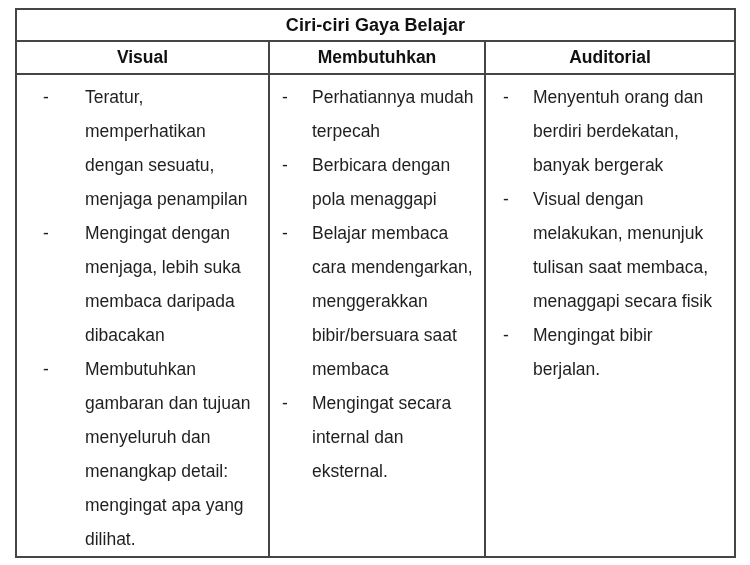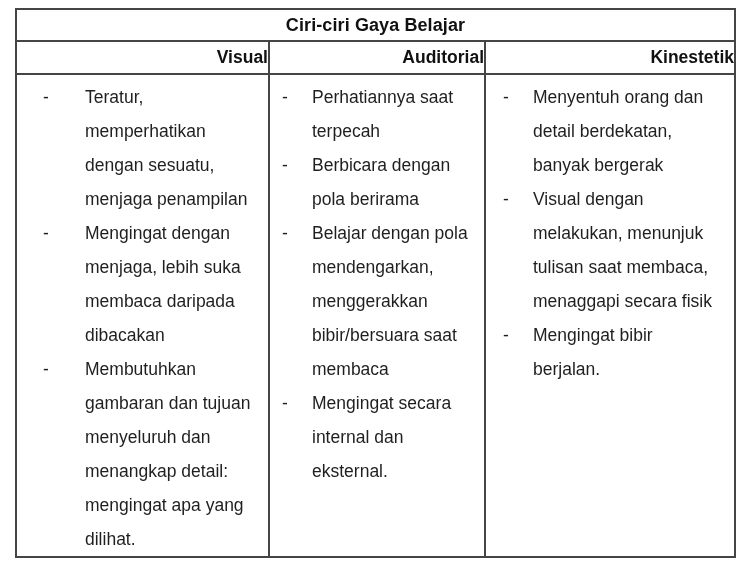--- a/index.html
+++ b/index.html
@@ -32,21 +32,21 @@
     height: 32px;
     text-align: center;
     vertical-align: middle !important;
     font-weight: bold;
     font-size: 18px;
     color: #111111;
     letter-spacing: 0.1px;
   }
   .head-cell {
     height: 33px;
-    text-align: right;
+    text-align: center;
     vertical-align: middle !important;
     font-weight: bold;
     font-size: 17.5px;
     color: #111111;
   }
   .body-cell {
     padding-top: 5px;
     font-size: 17.5px;
     line-height: 34px;
     color: #1f1f1f;
@@ -69,22 +69,22 @@
       <col style="width:253px">
       <col style="width:216px">
       <col style="width:250px">
     </colgroup>
     <tbody>
       <tr>
         <td colspan="3" class="title-cell">Ciri-ciri Gaya Belajar</td>
       </tr>
       <tr>
         <td class="head-cell">Visual</td>
+        <td class="head-cell">Membutuhkan</td>
         <td class="head-cell">Auditorial</td>
-        <td class="head-cell">Kinestetik</td>
       </tr>
       <tr>
 
         <td class="body-cell c0">
           <div class="li">
             <span class="dash">-</span>
             <span class="li-text">Teratur, memperhatikan dengan sesuatu, menjaga penampilan</span>
           </div>
           <div class="li">
             <span class="dash">-</span>
@@ -92,40 +92,40 @@
           </div>
           <div class="li">
             <span class="dash">-</span>
             <span class="li-text">Membutuhkan gambaran dan tujuan menyeluruh dan menangkap detail: mengingat apa yang dilihat.</span>
           </div>
         </td>
 
         <td class="body-cell c1">
           <div class="li">
             <span class="dash">-</span>
-            <span class="li-text">Perhatiannya saat terpecah</span>
+            <span class="li-text">Perhatiannya mudah terpecah</span>
           </div>
           <div class="li">
             <span class="dash">-</span>
-            <span class="li-text">Berbicara dengan pola berirama</span>
+            <span class="li-text">Berbicara dengan pola menaggapi</span>
           </div>
           <div class="li">
             <span class="dash">-</span>
-            <span class="li-text">Belajar dengan pola mendengarkan, menggerakkan bibir/bersuara saat membaca</span>
+            <span class="li-text">Belajar membaca cara mendengarkan, menggerakkan bibir/bersuara saat membaca</span>
           </div>
           <div class="li">
             <span class="dash">-</span>
             <span class="li-text">Mengingat secara internal dan eksternal.</span>
           </div>
         </td>
 
         <td class="body-cell c2">
           <div class="li">
             <span class="dash">-</span>
-            <span class="li-text">Menyentuh orang dan detail berdekatan, banyak bergerak</span>
+            <span class="li-text">Menyentuh orang dan berdiri berdekatan, banyak bergerak</span>
           </div>
           <div class="li">
             <span class="dash">-</span>
             <span class="li-text">Visual dengan melakukan, menunjuk tulisan saat membaca, menaggapi secara fisik</span>
           </div>
           <div class="li">
             <span class="dash">-</span>
             <span class="li-text">Mengingat bibir berjalan.</span>
           </div>
         </td>

